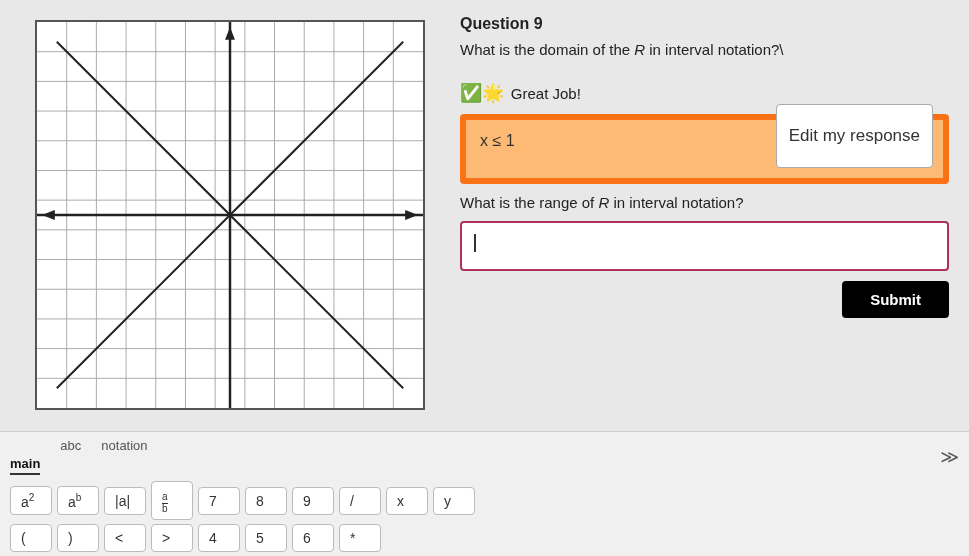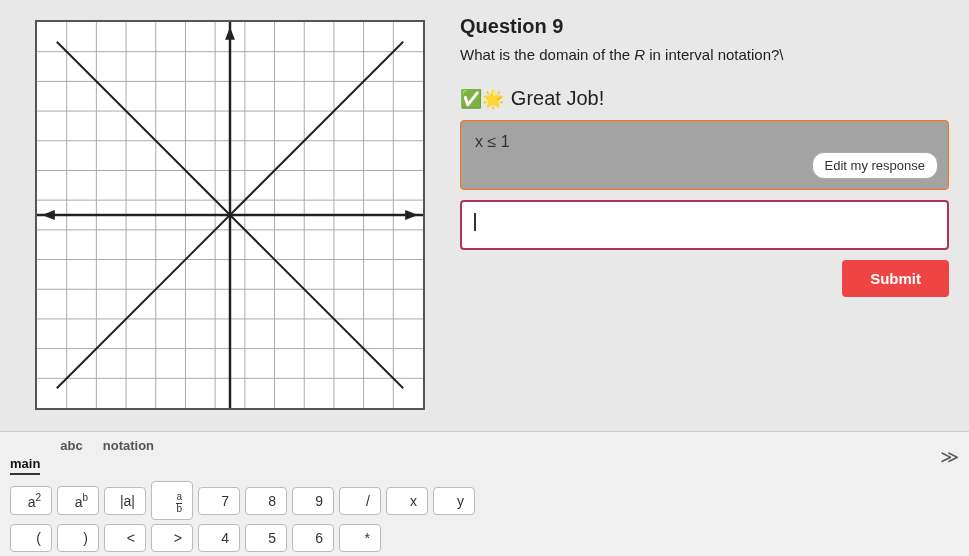--- a/index.html
+++ b/index.html
@@ -45,21 +45,21 @@
       height: 100%;
     }
 
     
     .question-area {
       flex: 1;
       padding-top: 5px;
     }
 
     .question-title {
-      font-size: 20px;
+      font-size: 16px;
       font-weight: bold;
       color: #222;
       margin-bottom: 8px;
     }
 
     .question-text {
       font-size: 15px;
       color: #222;
       margin-bottom: 24px;
     }
@@ -69,46 +69,46 @@
       align-items: center;
       gap: 6px;
       margin-bottom: 10px;
     }
 
     .feedback-icon {
       font-size: 18px;
     }
 
     .feedback-text {
-      font-size: 20px;
+      font-size: 15px;
       color: #222;
       font-weight: 500;
     }
 
     .answer-box {
-      background: #a3a3a3;
-      border: 1px solid #f97316;
+      background: #fdba74;
+      border: 6px solid #f97316;
       border-radius: 4px;
       padding: 12px 14px;
       font-size: 16px;
       color: #333;
       margin-bottom: 10px;
       position: relative;
       min-height: 70px;
     }
 
     .edit-btn {
       position: absolute;
       bottom: 10px;
       right: 10px;
       border: 1px solid #aaa;
       background: #fff;
-      border-radius: 12px;
-      padding: 5px 12px;
-      font-size: 13px;
+      border-radius: 4px;
+      padding: 21px 12px;
+      font-size: 17px;
       color: #333;
       cursor: pointer;
     }
 
     .range-question {
       font-size: 15px;
       color: #222;
       margin-bottom: 10px;
       margin-top: 10px;
     }
@@ -132,21 +132,21 @@
       background: #333;
       vertical-align: middle;
     }
 
     .submit-row {
       display: flex;
       justify-content: flex-end;
     }
 
     .submit-btn {
-      background: #ef4444;
+      background: #000000;
       color: #fff;
       border: none;
       border-radius: 4px;
       padding: 10px 28px;
       font-size: 15px;
       font-weight: bold;
       cursor: pointer;
     }
 
     
@@ -160,21 +160,20 @@
       display: flex;
       gap: 20px;
       margin-bottom: 6px;
     }
 
     .toolbar-tab {
       font-size: 13px;
       color: #555;
       cursor: pointer;
       padding-bottom: 2px;
-      font-weight: bold;
     }
 
     .toolbar-tab.active {
       border-bottom: 2px solid #333;
       color: #111;
       font-weight: bold;
       margin-top: 18px;
     }
 
     .toolbar-keys {
@@ -184,21 +183,21 @@
       flex-wrap: nowrap;
     }
 
     .key-btn {
       background: #fff;
       border: 1px solid #bbb;
       border-radius: 4px;
       padding: 5px 10px;
       font-size: 14px;
       min-width: 42px;
-      text-align: right;
+      text-align: left;
       cursor: pointer;
       color: #333;
     }
 
     .key-btn sup {
       font-size: 10px;
     }
 
     .key-btn .frac {
       display: inline-flex;
@@ -293,20 +292,23 @@
     <div class="feedback-row">
       <span class="feedback-icon">✅🌟</span>
       <span class="feedback-text">Great Job!</span>
     </div>
 
     <div class="answer-box">
       <span>x ≤ 1</span>
       <button class="edit-btn">Edit my response</button>
     </div>
 
+    <div class="range-question">
+      <span>What is the range of </span><em>R</em> <span>in interval notation?</span>
+    </div>
 
     <div class="range-input-box">
       <span class="cursor"></span>
     </div>
 
     <div class="submit-row">
       <button class="submit-btn">Submit</button>
     </div>
   </div>
 </div>

